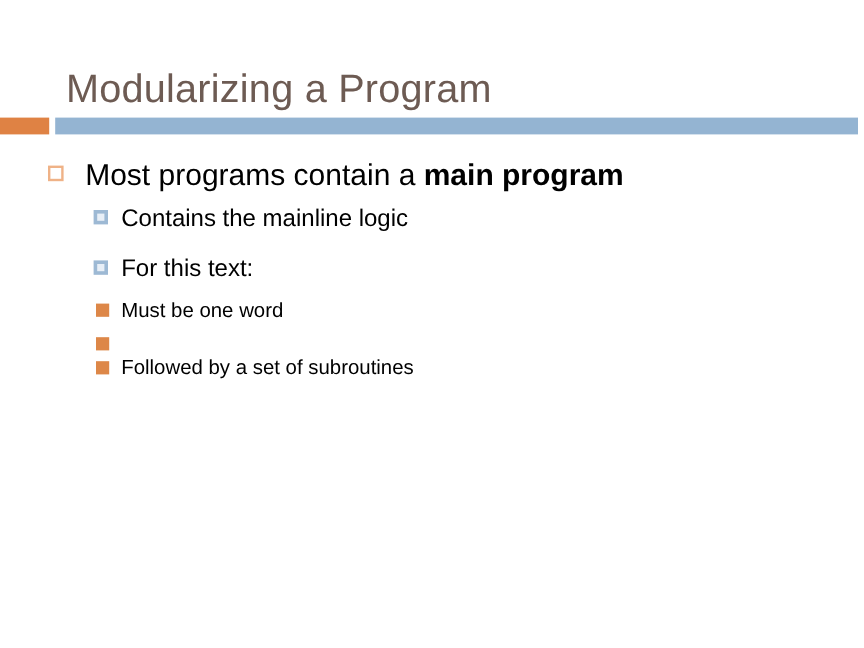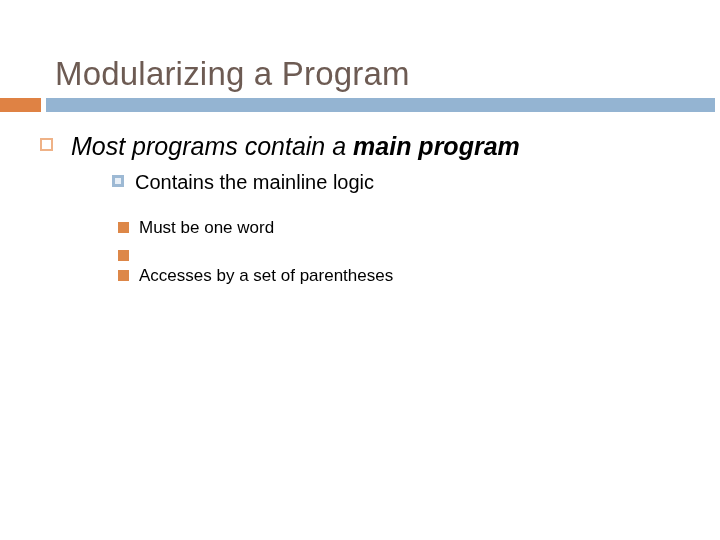--- a/index.html
+++ b/index.html
@@ -77,21 +77,20 @@
 
   .bullet-text {
     flex: 1 1 auto;
     color: #000000;
   }
 
   
   .lvl1 {
     padding-left: 40px;
     margin-bottom: 2px;
-    font-style: italic;
   }
   .lvl1 .marker {
     width: 13px;
     height: 13px;
     border: 2px solid #efb287;
     background: #ffffff;
     box-sizing: border-box;
     margin-top: 10px;
     margin-right: 18px;
   }
@@ -99,21 +98,21 @@
     font-size: 25px;
     line-height: 37px;
     max-width: 530px;
   }
   .lvl1 .bullet-text b {
     font-weight: bold;
   }
 
   
   .lvl2 {
-    padding-left: 112px;
+    padding-left: 78px;
     margin-bottom: 1px;
   }
   .lvl2 .marker {
     width: 12px;
     height: 12px;
     background: #9db9d4;
     box-sizing: border-box;
     margin-top: 8px;
     margin-right: 11px;
   }
@@ -127,21 +126,21 @@
     background: #e8eff7;
   }
   .lvl2 .bullet-text {
     font-size: 20px;
     line-height: 30px;
     max-width: 520px;
   }
 
   
   .lvl3 {
-    padding-left: 118px;
+    padding-left: 80px;
     margin-bottom: 2px;
   }
   .lvl3 .marker {
     width: 11px;
     height: 11px;
     background: #dd8748;
     margin-top: 7px;
     margin-right: 10px;
   }
   .lvl3 .bullet-text {
@@ -172,32 +171,36 @@
 
     <div class="bullet-row lvl2">
       <span class="marker"></span>
       <span class="bullet-text">Contains the mainline logic</span>
     </div>
 
 
     <div class="gap-after-lvl2-group"></div>
 
 
+    <div class="bullet-row lvl2">
+      <span class="marker"></span>
+      <span class="bullet-text">For this text:</span>
+    </div>
 
     <div class="gap-before-lvl3"></div>
 
     <div class="bullet-row lvl3">
       <span class="marker"></span>
       <span class="bullet-text">Must be one word</span>
     </div>
 
     <div class="bullet-row lvl3">
       <span class="marker"></span>
     </div>
 
     <div class="bullet-row lvl3">
       <span class="marker"></span>
-      <span class="bullet-text">Accesses by a set of parentheses</span>
+      <span class="bullet-text">Followed by a set of subroutines</span>
     </div>
 
 
   </div>
 </div>
 
 </body></html>

